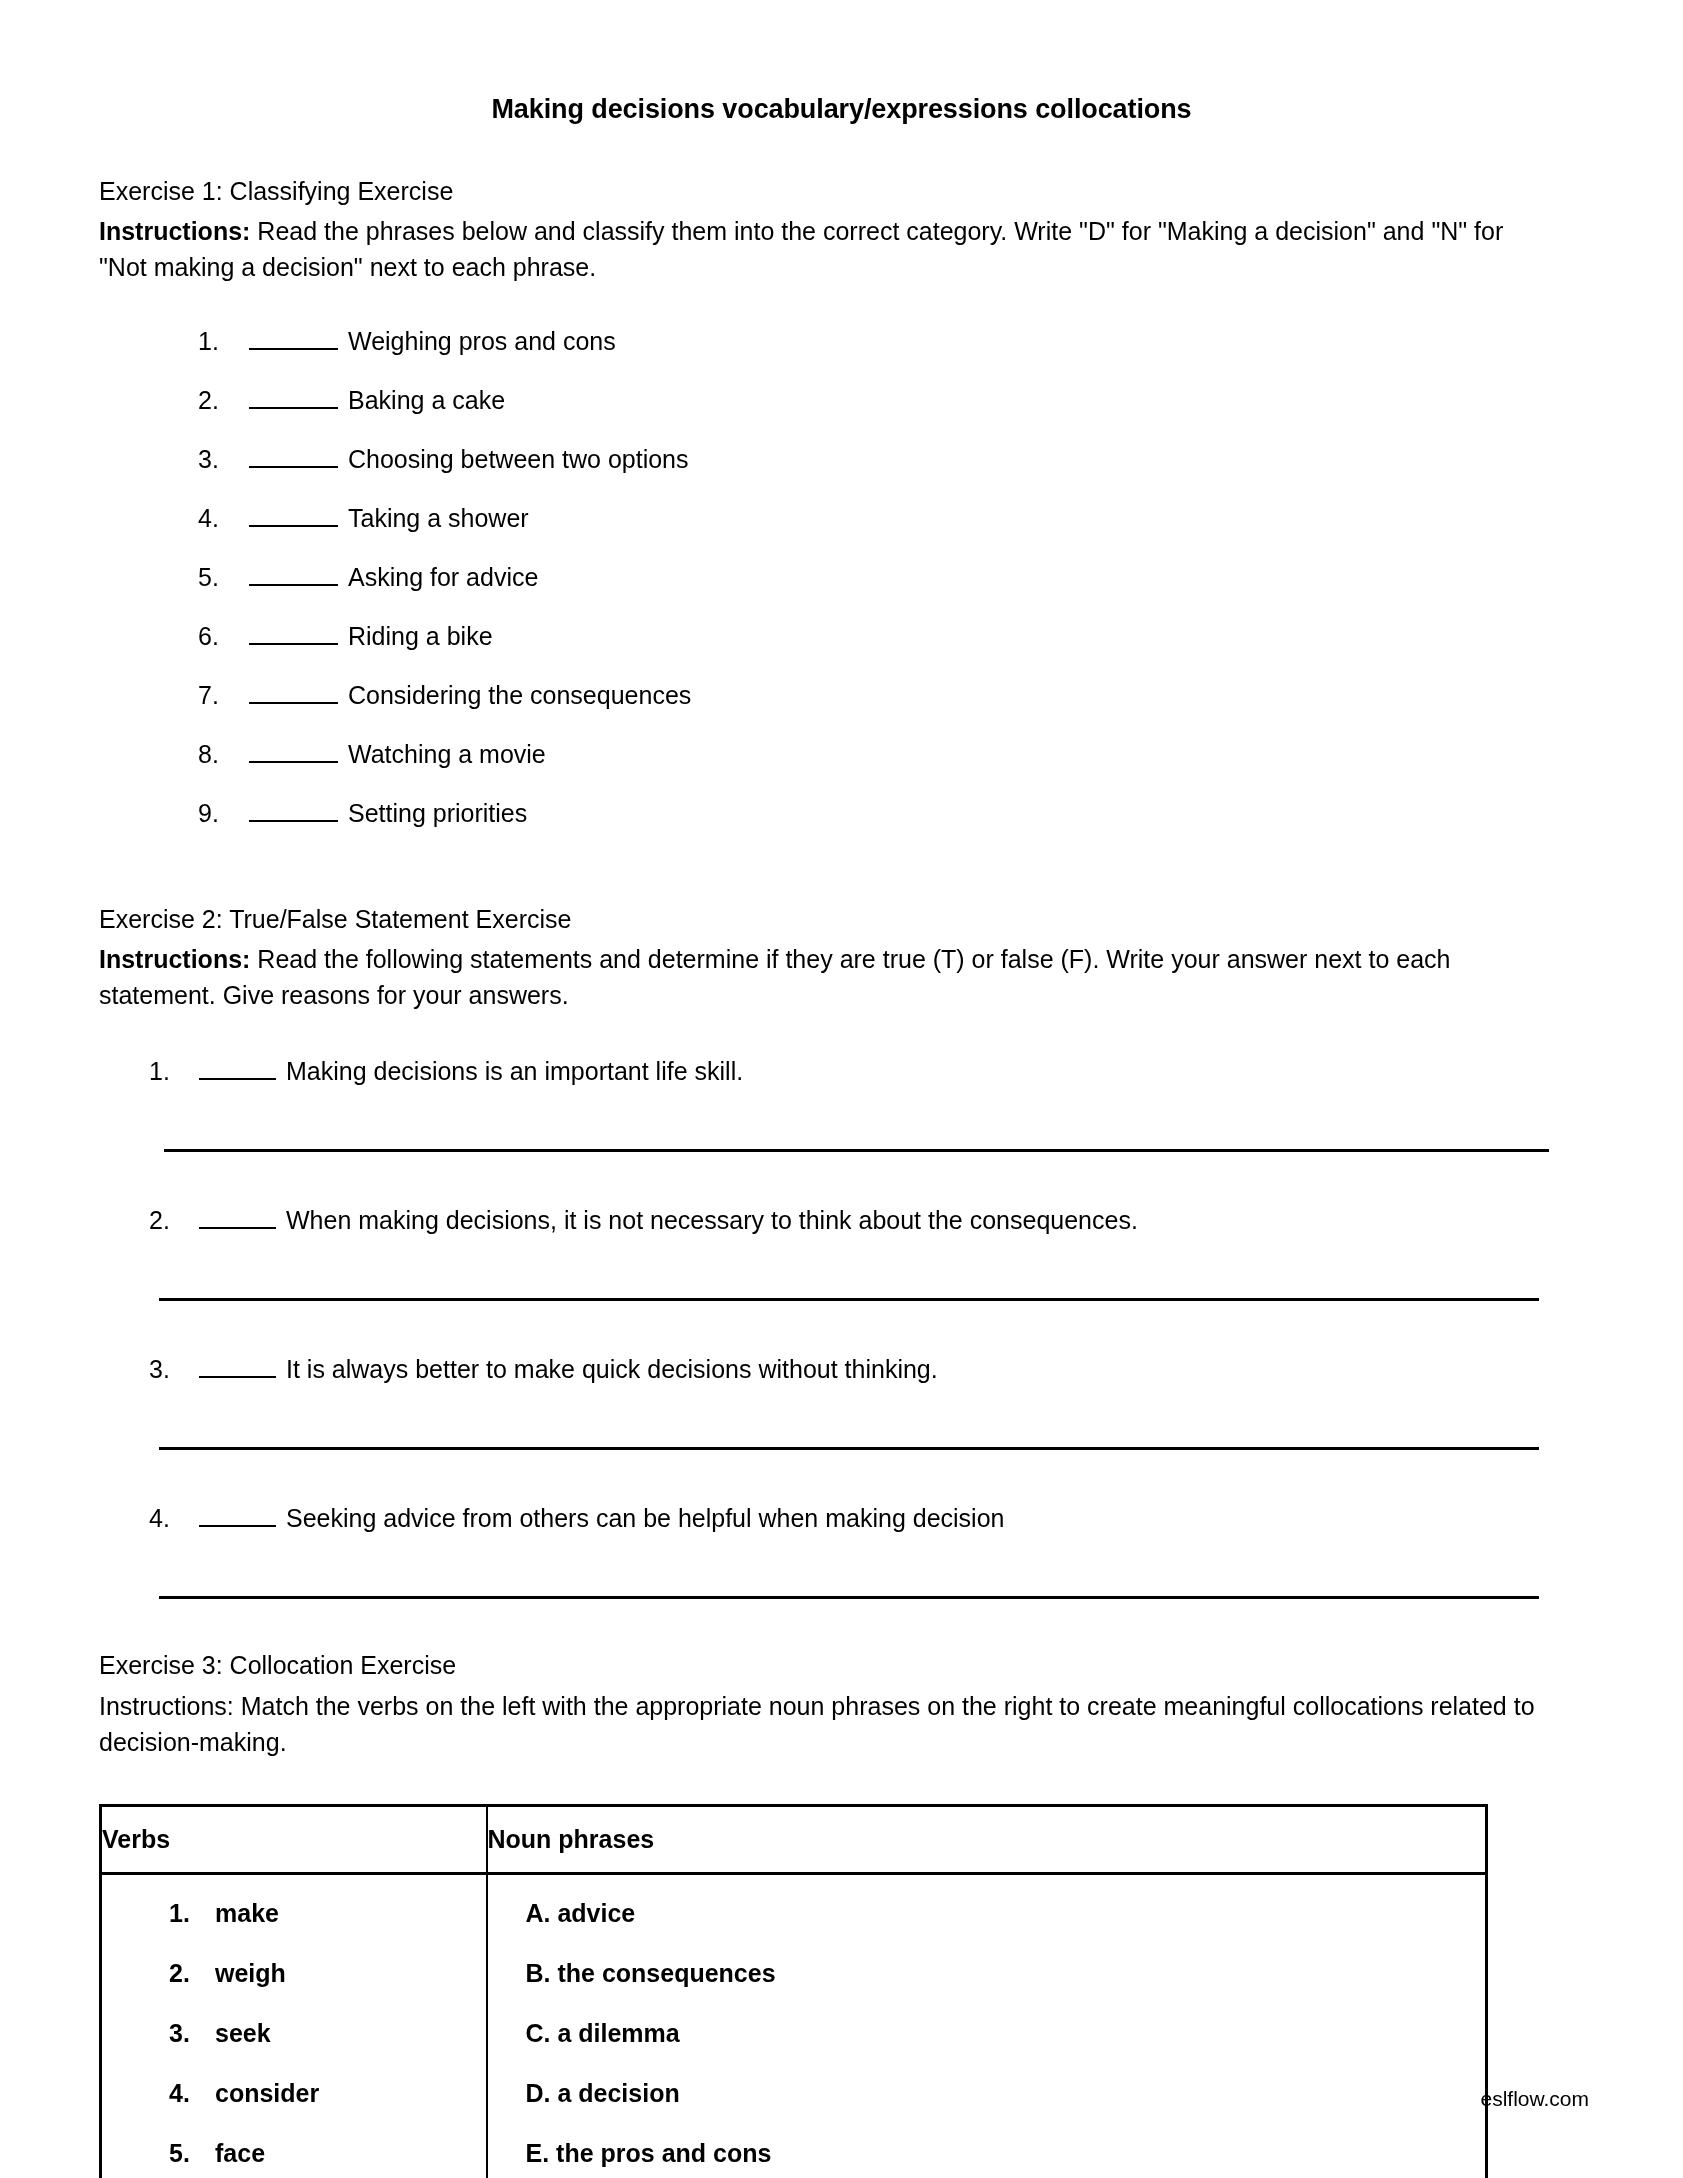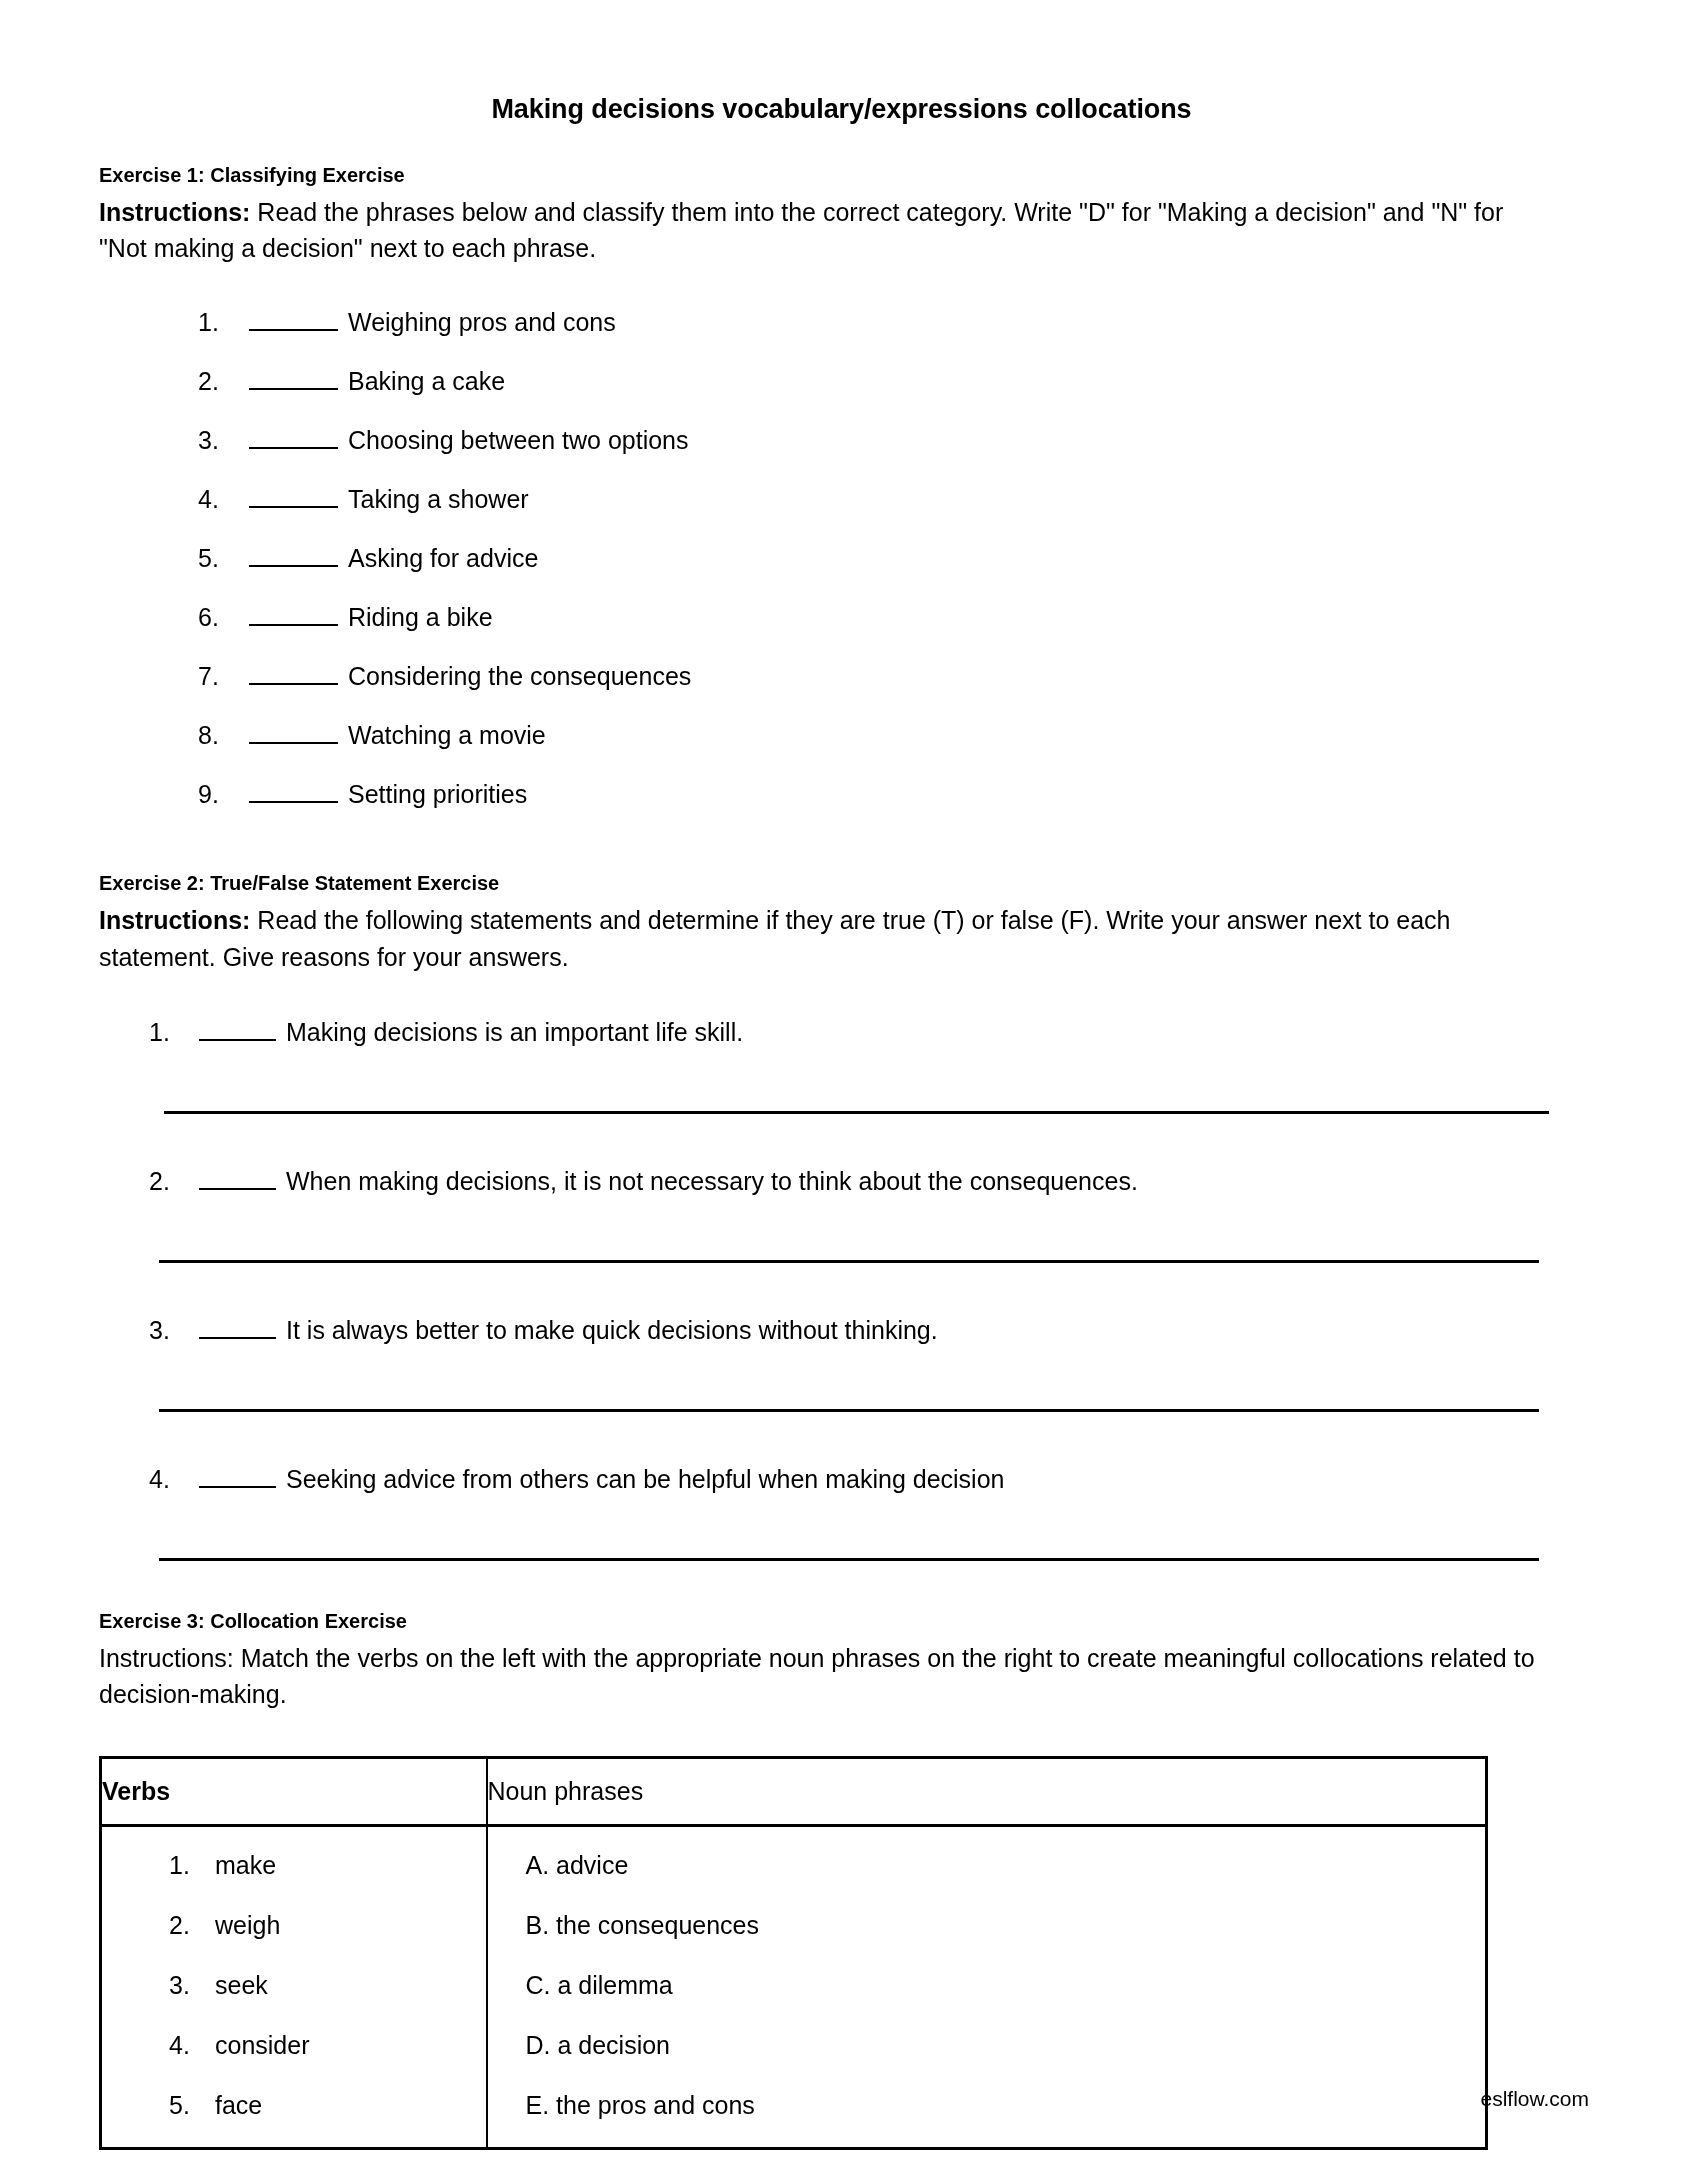--- a/index.html
+++ b/index.html
@@ -34,23 +34,23 @@
     line-height: 1.1;
   }
 
   
   .section {
     margin-left: 99px;
     margin-right: 99px;
   }
 
   .ex-heading {
-    font-size: 20px;
-    font-weight: bold;
-    margin-top: 38px;
+    font-size: 25px;
+    font-weight: normal;
+    margin-top: 51px;
     line-height: 1.25;
   }
 
   .ex-instructions {
     font-size: 25px;
     line-height: 1.45;
     margin-top: 6px;
     max-width: 1445px;
   }
   .ex-instructions .lead {
@@ -139,21 +139,21 @@
     margin-top: 44px;
     table-layout: fixed;
     border: 3px solid #000;
   }
   .collocation-table col.c-verbs { width: 386px; }
   .collocation-table col.c-nouns { width: 1000px; }
 
   .collocation-table th,
   .collocation-table td {
     font-size: 25px;
-    font-weight: normal;
+    font-weight: bold;
     padding: 0;
     vertical-align: middle;
   }
   .collocation-table thead th {
     height: 65px;
     text-align: left;
     border-bottom: 3px solid #000;
   }
   .collocation-table thead th.verbs-h {
     font-weight: bold;

